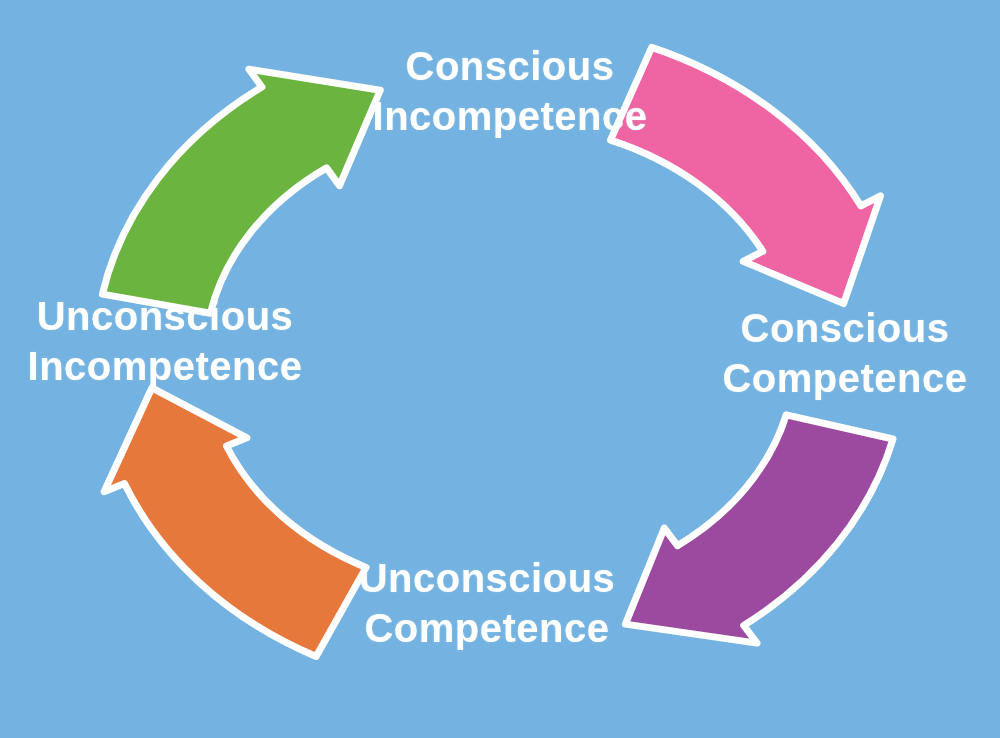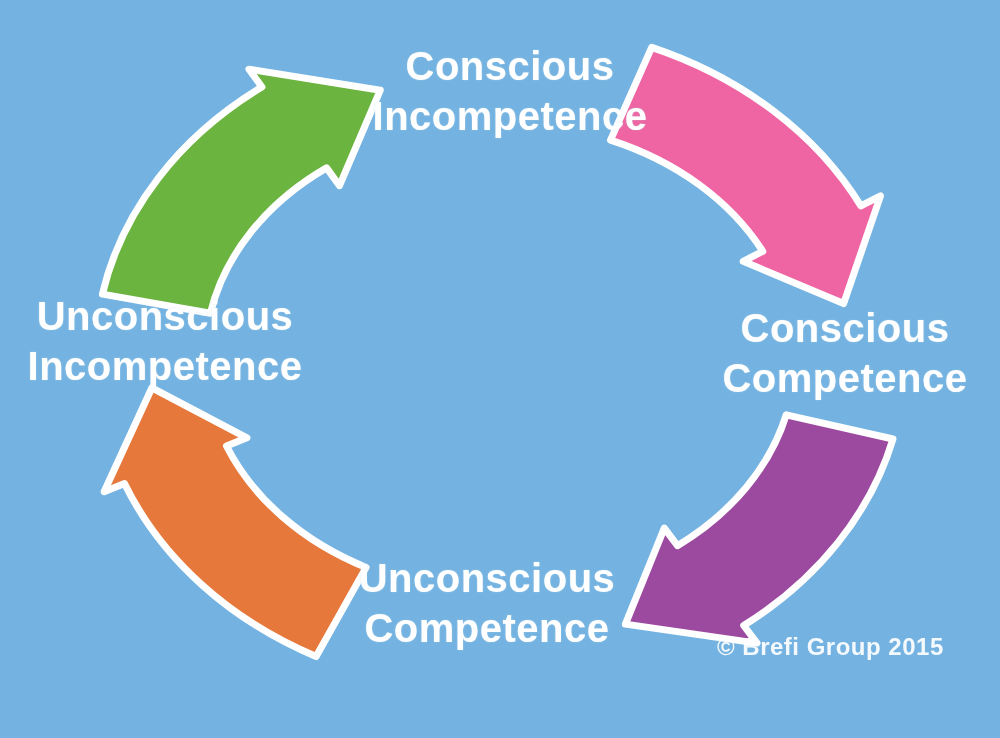--- a/index.html
+++ b/index.html
@@ -71,15 +71,14 @@
   <div class="stage-label pos-bottom">
     <span class="line">Unconscious</span>
     <span class="line">Competence</span>
   </div>
 
   <div class="stage-label pos-left">
     <span class="line">Unconscious</span>
     <span class="line">Incompetence</span>
   </div>
 
-  <div class="copyright">© Brefi Group 2015</div>
 
 </div>
 
 </body></html>

